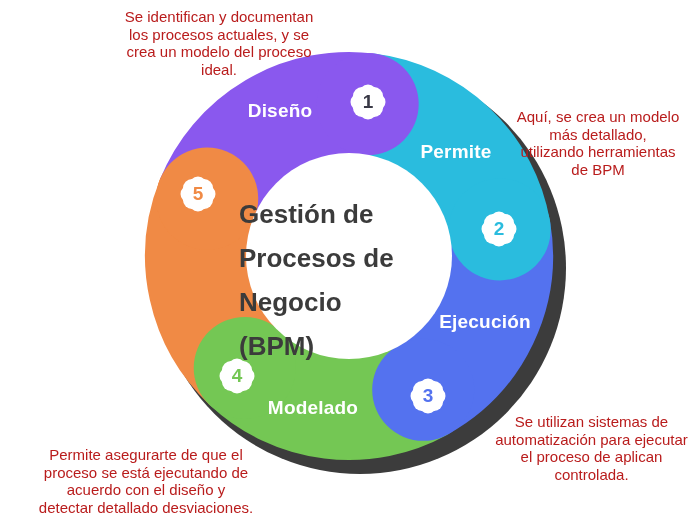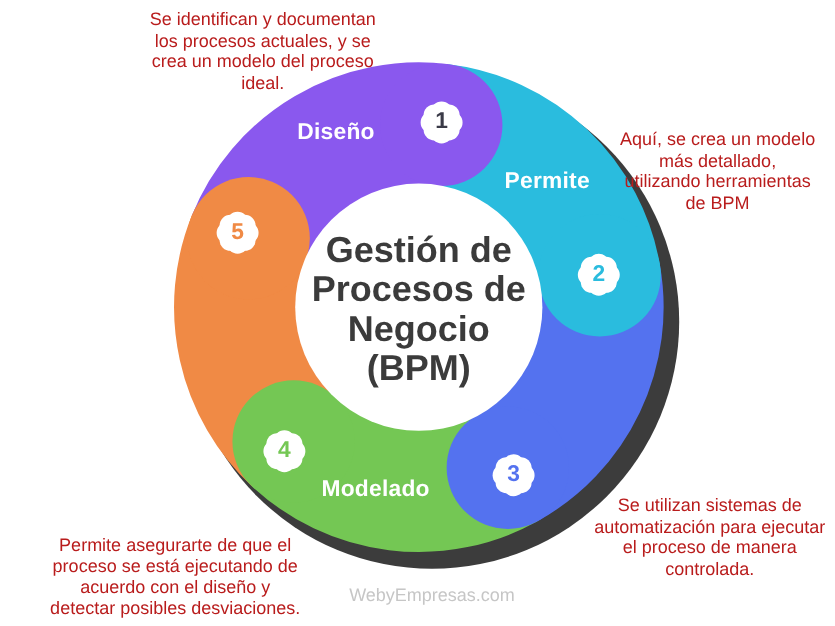--- a/index.html
+++ b/index.html
@@ -36,22 +36,22 @@
     position:absolute;left:0;top:0;width:40px;height:40px;
     display:flex;align-items:center;justify-content:center;
     font-weight:bold;font-size:19px;
   }
   .badge-1{left:348px;top:82px;}
   .badge-2{left:479px;top:209px;}
   .badge-3{left:408px;top:376px;}
   .badge-4{left:217px;top:356px;}
   .badge-5{left:178px;top:174px;}
   .center-title{
-    position:absolute;left:239px;top:192px;width:220px;text-align:center;
-    font-size:30px;line-height:33px;font-weight:bold;color:#3b3b3b;
+    position:absolute;left:239px;top:192px;width:220px;text-align:left;
+    font-size:26px;line-height:44px;font-weight:bold;color:#3b3b3b;
     white-space:pre-line;
   }
   .watermark{
     position:absolute;left:260px;top:488px;width:200px;text-align:center;
     font-size:15px;color:#c6c6c6;
   }
 </style>
 </head>
 <body>
 
@@ -81,20 +81,21 @@
     <circle cx="349" cy="256" r="103" fill="#ffffff"></circle>
   </svg>
 
   <div class="center-title">Gestión de
 Procesos de
 Negocio
 (BPM)</div>
 
   <div class="seg-label label-diseno">Diseño</div>
   <div class="seg-label label-modelado">Permite</div>
+  <div class="seg-label label-ejecucion">Ejecución</div>
   <div class="seg-label label-monitoreo">Modelado</div>
 
   <div class="badge badge-1">
     <div class="sq"></div>
     <div class="sq r45"></div>
     <div class="num" style="color: rgb(58, 58, 71);">1</div>
   </div>
   <div class="badge badge-2">
     <div class="sq"></div>
     <div class="sq r45"></div>
@@ -119,22 +120,21 @@
   <div class="annot annot-diseno">Se identifican y documentan
 los procesos actuales, y se
 crea un modelo del proceso
 ideal.</div>
   <div class="annot annot-modelado">Aquí, se crea un modelo
 más detallado,
 utilizando herramientas
 de BPM</div>
   <div class="annot annot-ejecucion">Se utilizan sistemas de
 automatización para ejecutar
-el proceso de manera
+el proceso de aplican
 controlada.</div>
   <div class="annot annot-monitoreo">Permite asegurarte de que el
 proceso se está ejecutando de
 acuerdo con el diseño y
-detectar posibles desviaciones.</div>
+detectar detallado desviaciones.</div>
 
-  <div class="watermark">WebyEmpresas.com</div>
 
 </div>
 
 </body></html>

